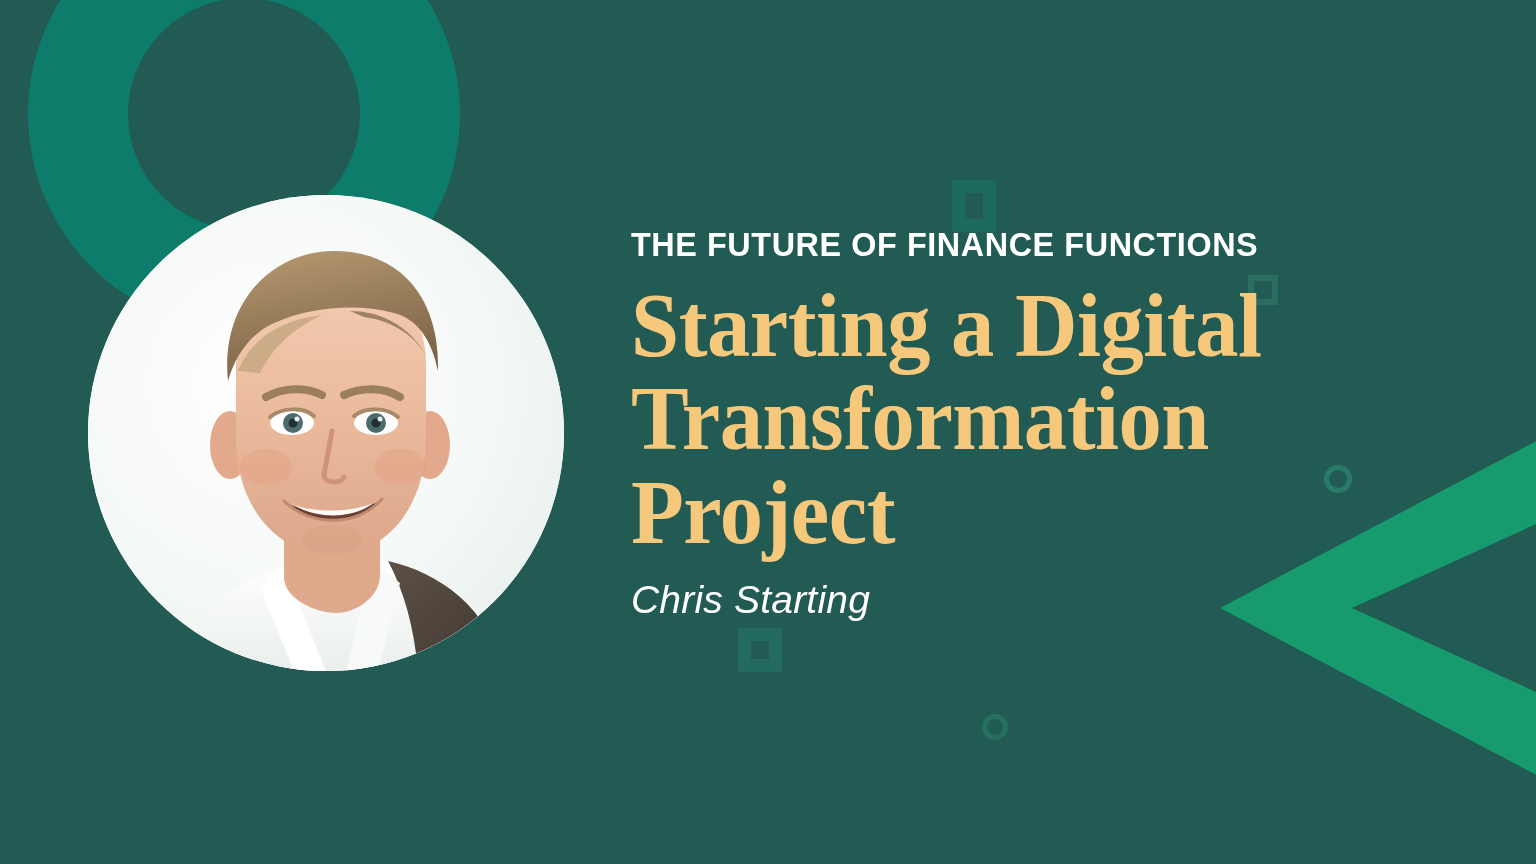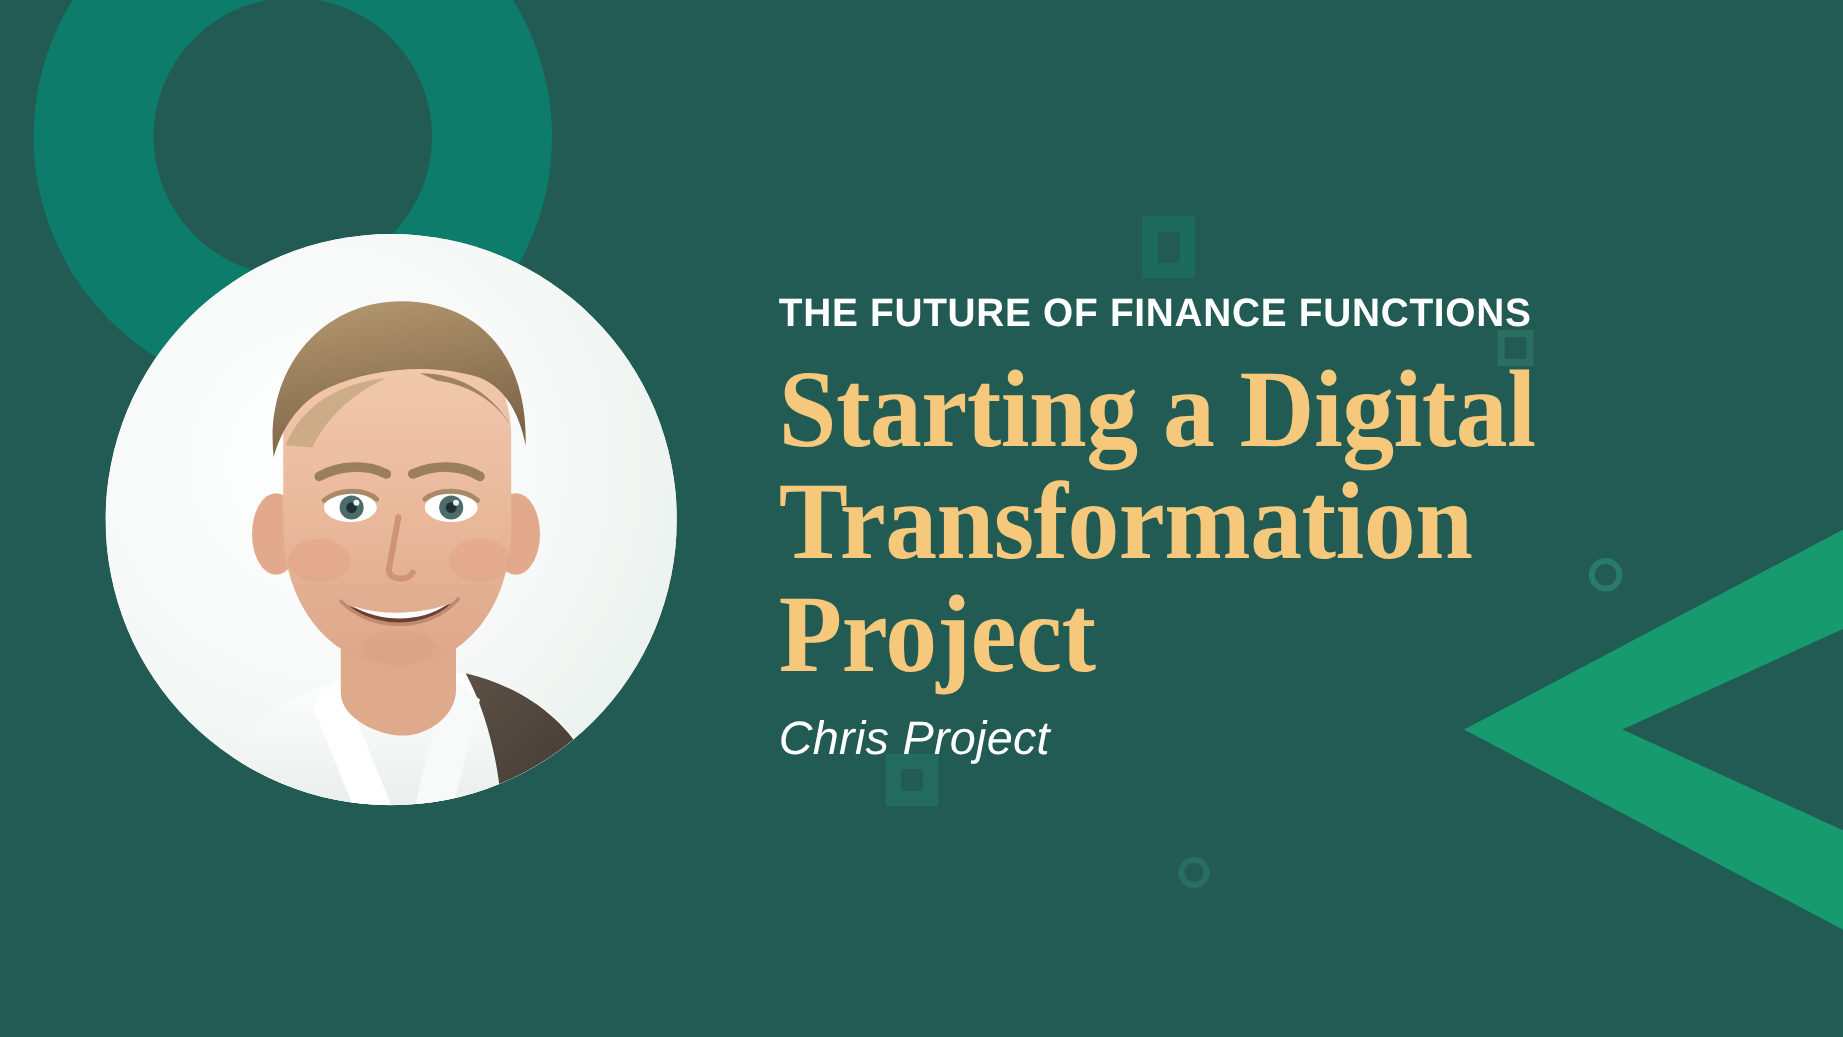--- a/index.html
+++ b/index.html
@@ -90,24 +90,23 @@
     height: 476px;
     border-radius: 50%;
     overflow: hidden;
     background: #f2f6f4;
   }
   #portrait svg { display: block; width: 100%; height: 100%; }
 
   
   #text-block {
     position: absolute;
-    left: 649px;
+    left: 631px;
     top: 228px;
     width: 790px;
-    margin-top: 16px;
   }
   #eyebrow {
     color: #ffffff;
     font-family: "Liberation Sans", sans-serif;
     font-weight: bold;
     font-size: 33px;
     letter-spacing: 0.6px;
     line-height: 1.05;
     transform: scaleX(0.98);
     transform-origin: left center;
@@ -229,16 +228,16 @@
 
   <div id="text-block">
     <div id="eyebrow">THE FUTURE OF FINANCE FUNCTIONS</div>
 
     <div id="title">
       <span class="title-line">Starting a Digital</span>
       <span class="title-line">Transformation</span>
       <span class="title-line">Project</span>
     </div>
 
-    <div id="author">Chris Project</div>
+    <div id="author">Chris Starting</div>
   </div>
 
 </div>
 
 </body></html>

